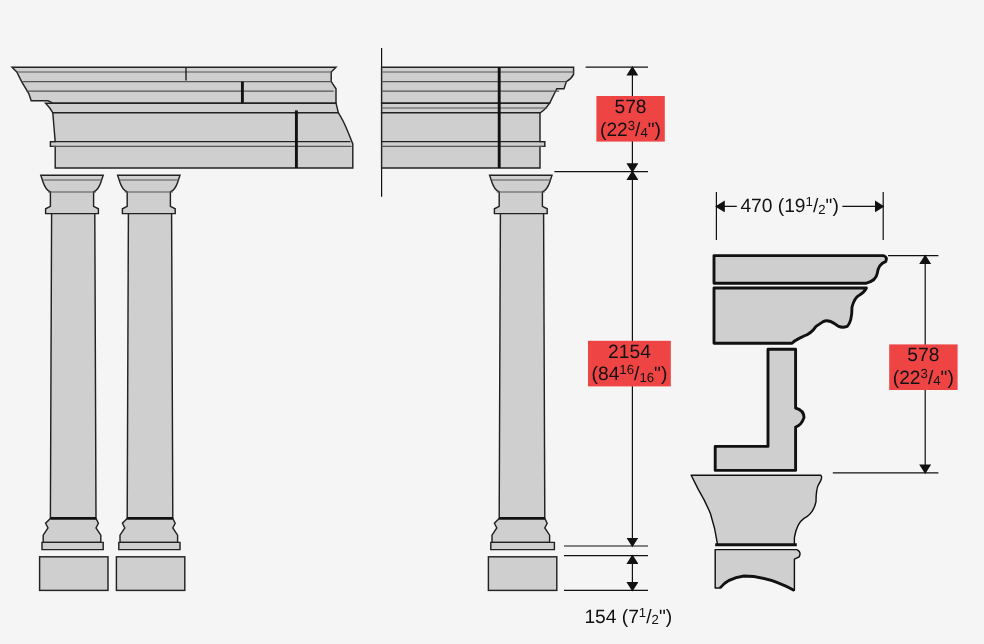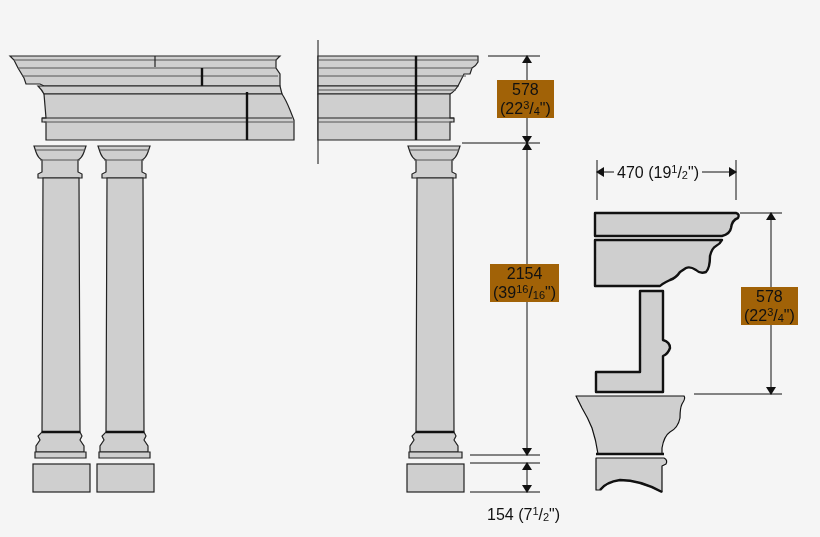--- a/index.html
+++ b/index.html
@@ -5,21 +5,21 @@
   html, body { margin: 0; padding: 0; background: #f5f5f5; }
   body { width: 820px; height: 537px; overflow: hidden; position: relative;
          font-family: "Liberation Sans", sans-serif; }
   svg { position: absolute; left: 0; top: 0; }
   .fill { fill: #cfcfcf; stroke: #222; stroke-width: 1.2; }
   .fillb { fill: #cfcfcf; stroke: #111; stroke-width: 2.4; stroke-linejoin: round; }
   .ln { stroke: #222; stroke-width: 1.2; fill: none; }
   .lnt { stroke: #555; stroke-width: 1; fill: none; }
   .bold { stroke: #111; stroke-width: 2.4; fill: none; }
   .dim { stroke: #111; stroke-width: 1; fill: none; }
-  .lbl { position: absolute; background: #a16207; color: #111; font-size: 16px;
+  .lbl { position: absolute; background: #ef4444; color: #111; font-size: 16px;
          text-align: center; line-height: 19px; padding: 0 3px; white-space: nowrap; }
   .lbl sup, .lbl sub { font-size: 11px; line-height: 0; }
   .lbl sup { vertical-align: 5px; }
   .lbl sub { vertical-align: -1px; }
 </style>
 </head>
 <body>
 
 <svg width="820" height="537" viewBox="0 0 820 537">
   <defs>
@@ -122,23 +122,23 @@
     <line class="dim" x1="694" y1="394" x2="782" y2="394"></line>
     <line class="dim" x1="771" y1="213" x2="771" y2="394" marker-start="url(#arr)" marker-end="url(#arr)"></line>
   </g>
 </svg>
 
 <div class="lbl" style="left:497px;top:80px;">
   <div>578</div>
   <div>(<span>22</span><sup>3</sup>/<sub>4</sub>")</div>
 </div>
 
-<div class="lbl" style="left:490px;top:264px;text-align:center;">
+<div class="lbl" style="left:490px;top:284px;text-align:center;">
   <div>2154</div>
-  <div>(<span>39</span><sup>16</sup>/<sub>16</sub>")</div>
+  <div>(<span>84</span><sup>16</sup>/<sub>16</sub>")</div>
 </div>
 
 <div class="lbl" style="left:484px;top:505px;background:transparent;">
   <span>154</span> (<span>7</span><sup>1</sup>/<sub>2</sub>")
 </div>
 
 <div class="lbl" style="left:614px;top:163px;background:#f5f5f5;">
   <span>470</span> (<span>19</span><sup>1</sup>/<sub>2</sub>")
 </div>
 

